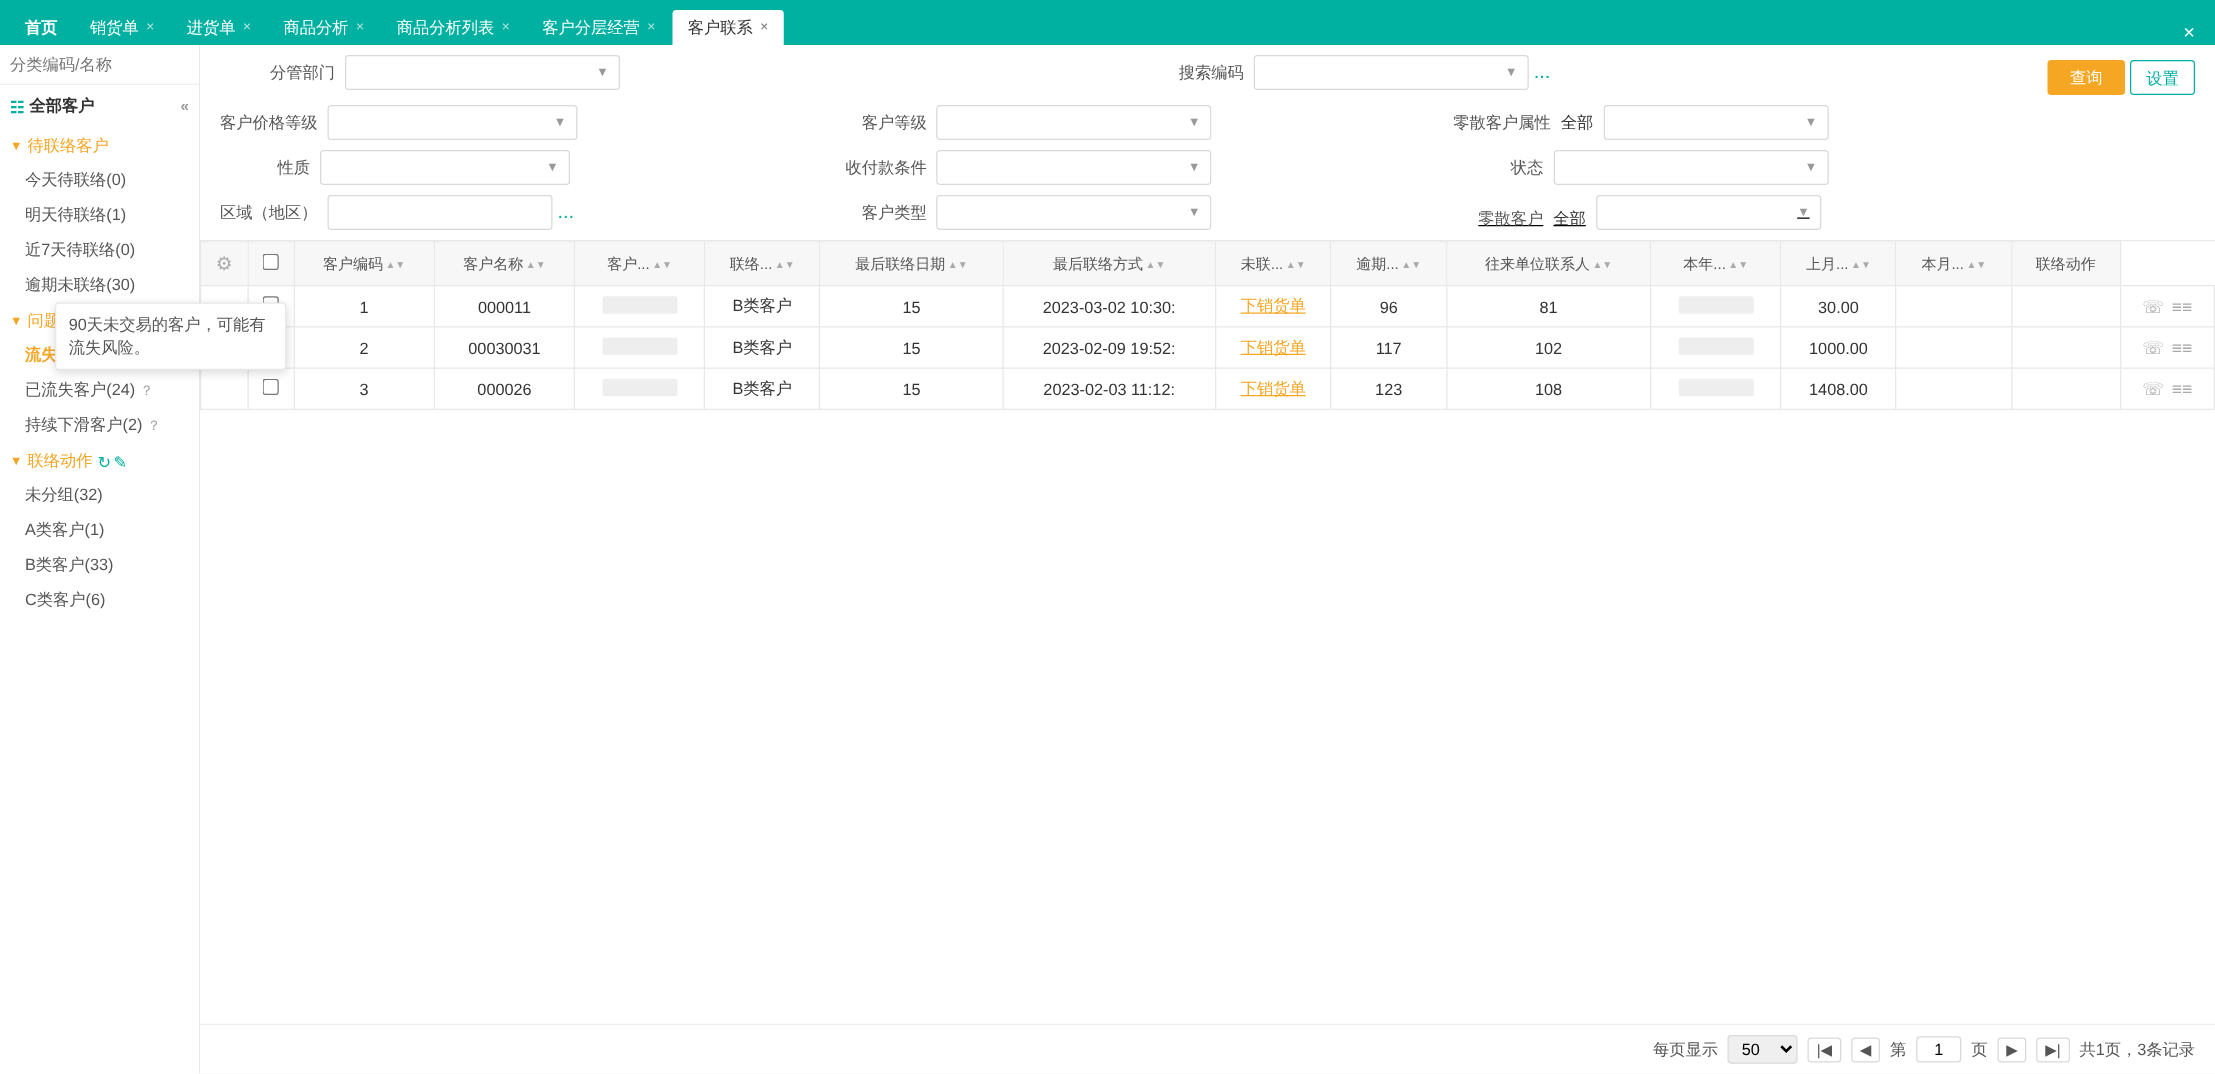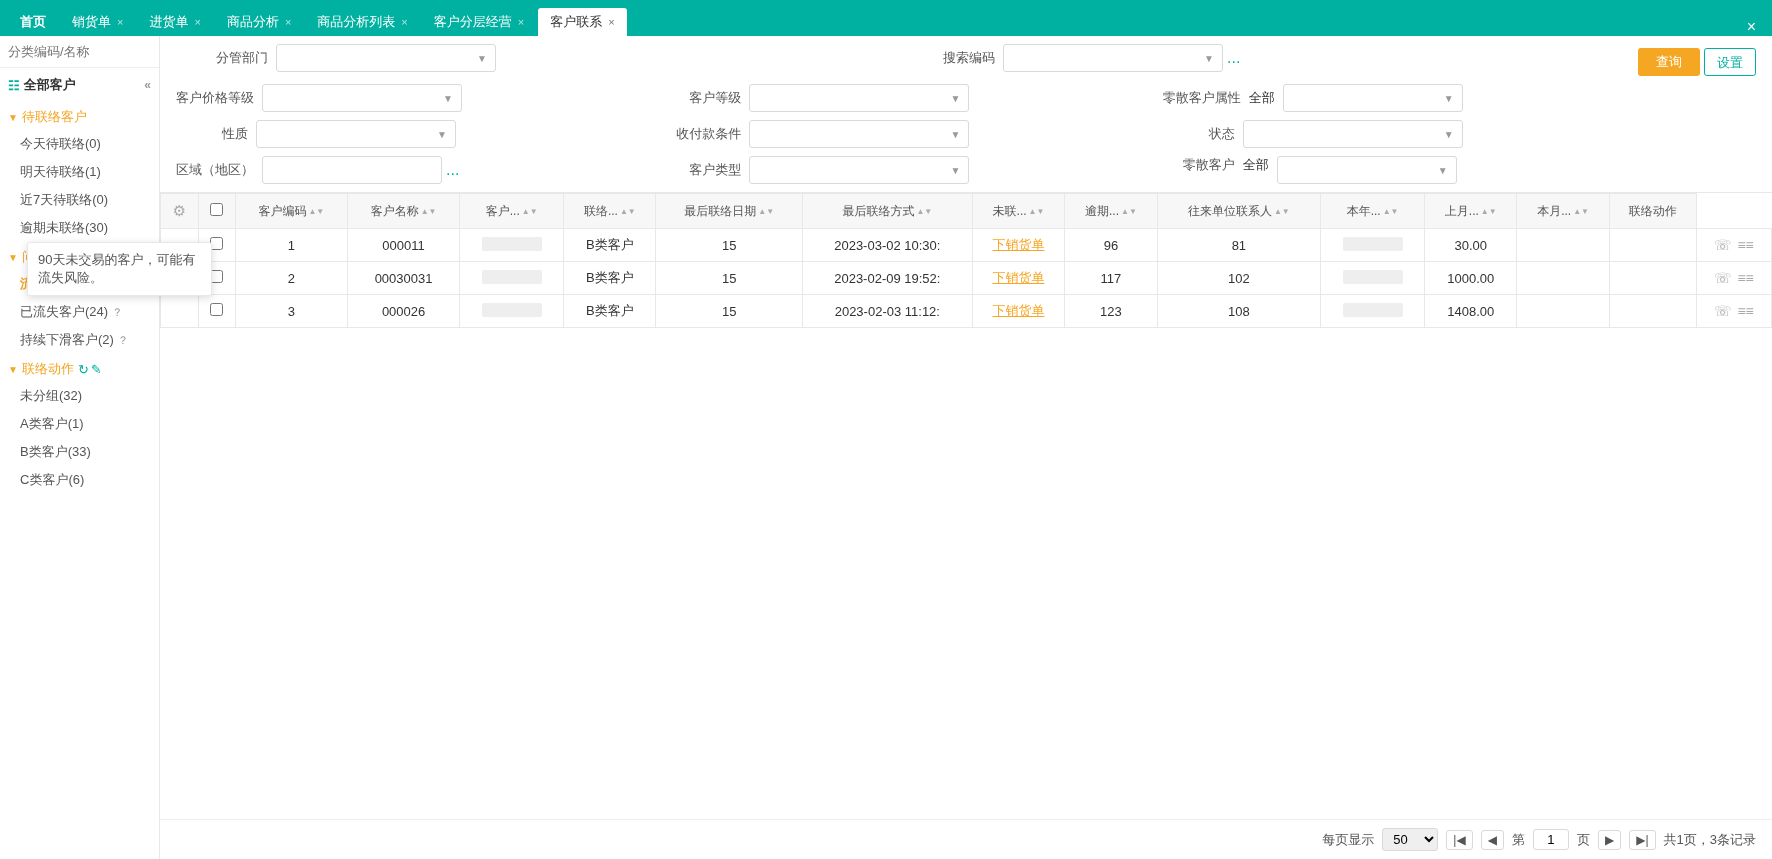--- a/index.html
+++ b/index.html
@@ -44,21 +44,21 @@
     }
     .sidebar-group-label .arrow { margin-right: 4px; font-size: 10px; }
 
     .sidebar-item {
       padding: 5px 8px 5px 20px; color: #555; cursor: pointer; font-size: 13px;
     }
     .sidebar-item.active { color: #f5a623; font-weight: bold; }
 
     
     .tooltip-box {
-      position: absolute; left: 27px; top: 242px; background: #fff;
+      position: absolute; left: 44px; top: 242px; background: #fff;
       border: 1px solid #e8e8e8; box-shadow: 0 2px 8px rgba(0,0,0,0.15);
       padding: 8px 10px; font-size: 12px; color: #555; z-index: 100;
       border-radius: 3px; width: 185px;
     }
 
     
     .content-area { flex: 1; display: flex; flex-direction: column; overflow: hidden; }
 
     
     .search-bar {
@@ -317,21 +317,21 @@
           </div>
           <span class="filter-dots">...</span>
         </div>
         <div style="display:flex; align-items:center; flex:1; margin-left:20px;">
           <span class="filter-label">客户类型</span>
           <div class="filter-select" style="width:220px;">
             <span></span>
             <span class="down-arrow">▼</span>
           </div>
         </div>
-        <div style="display:flex; align-items:flex-start; flex:1; margin-left:20px;">
+        <div style="display:flex; align-items:flex-end; flex:1; margin-left:20px;text-decoration:underline;">
           <span class="filter-label">零散客户</span>
           <span style="margin-right:8px; font-size:13px; color:#333;">全部</span>
           <div class="filter-select" style="width:180px;">
             <span></span>
             <span class="down-arrow">▼</span>
           </div>
         </div>
         <div style="width:120px;"></div>
       </div>
     </div>

